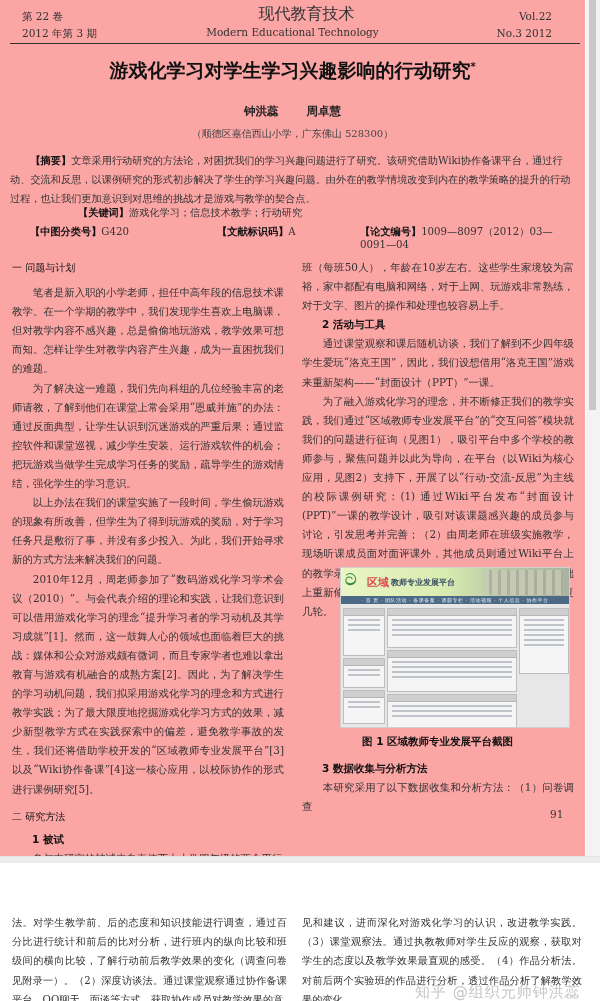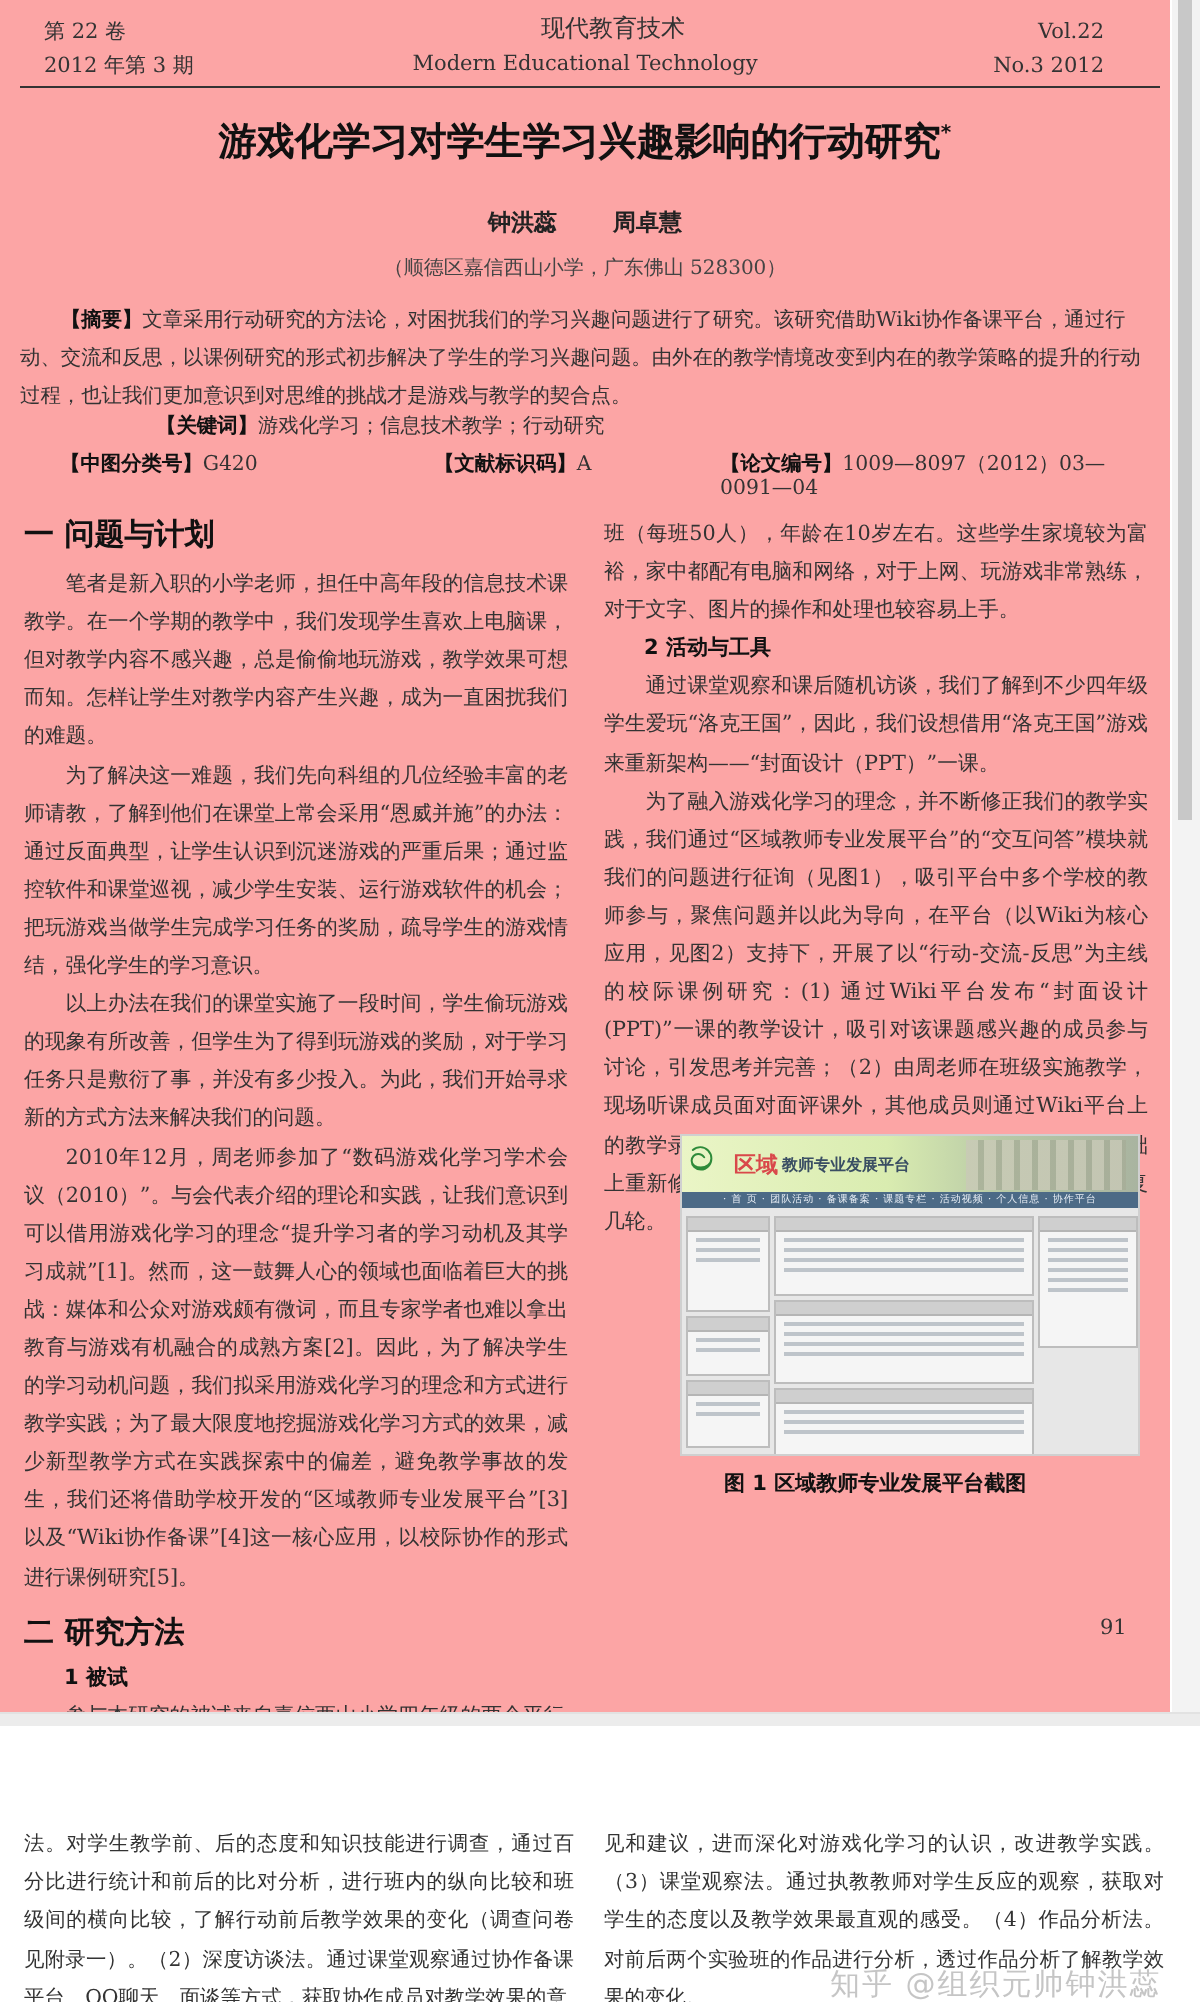--- a/index.html
+++ b/index.html
@@ -8,21 +8,21 @@
   .page1 { position: absolute; left: 0; top: 0; width: 585px; height: 856px; background: #fca5a5; }
   .scrollbar { position: absolute; left: 589px; top: 0; width: 7px; height: 410px; background: #c8c8c8; }
   .scroll-track { position: absolute; left: 586px; top: 0; width: 14px; height: 856px; background: #f3f3f3; }
   .sep { position: absolute; left: 0; top: 856px; width: 600px; height: 6px; background: #ececec; border-top: 1px solid #e2e2e2; }
   .page2 { position: absolute; left: 0; top: 863px; width: 571px; height: 138px; background: #fff; }
 
   .hdr-l, .hdr-r { position: absolute; top: 8px; font-size: 10.5px; line-height: 17px; color: #333; }
   .hdr-l { left: 22px; }
   .hdr-r { right: 33px; text-align: right; }
   .hdr-c { position: absolute; top: 5px; left: 0; width: 585px; text-align: center; color: #333; }
-  .hdr-c .cn { font-size: 12px; line-height: 18px; margin-left: 28px; }
+  .hdr-c .cn { font-size: 16px; line-height: 18px; margin-left: 28px; }
   .hdr-c .en { font-size: 10.5px; line-height: 18px; }
   .hdr-rule { position: absolute; left: 10px; top: 43px; width: 570px; height: 1px; background: #333; }
 
   .title { position: absolute; top: 58px; left: 0; width: 585px; text-align: center;
            font-family: "DejaVu Sans", "Liberation Sans", sans-serif; font-size: 19px; font-weight: bold; color: #111; }
   .title sup { font-size: 10px; }
   .authors { position: absolute; top: 104px; left: 0; width: 585px; text-align: center; font-size: 11.5px; font-weight: bold;
              font-family: "DejaVu Sans", "Liberation Sans", sans-serif; word-spacing: 20px; }
   .authors span { margin: 0 14px; }
   .affil { position: absolute; top: 127px; left: 0; width: 585px; text-align: center; font-size: 10px; color: #444; }
@@ -31,21 +31,21 @@
   .kw-label { font-weight: bold; font-family: "DejaVu Sans", "Liberation Sans", sans-serif; color: #111; }
   .kw { position: absolute; top: 206px; left: 30px; font-size: 10.2px; color: #333; margin-left: 48px; }
   .cls-row { position: absolute; top: 225px; left: 30px; width: 540px; font-size: 10.2px; color: #333; }
   .cls-row .c1 { position: absolute; left: 0; }
   .cls-row .c2 { position: absolute; left: 187px; }
   .cls-row .c3 { position: absolute; left: 330px; }
 
   .col { position: absolute; font-size: 10.4px; line-height: 19.1px; color: #333; text-align: justify; }
   .col p { margin: 0; text-indent: 2em; }
   .col p.noind { text-indent: 0; }
-  .h1 { font-family: "DejaVu Sans", "Liberation Sans", sans-serif; font-weight: bold; font-size: 15px; color: #111; }
+  .h1 { font-family: "DejaVu Sans", "Liberation Sans", sans-serif; font-weight: normal; font-size: 10px; color: #111; }
   .h2 { font-family: "DejaVu Sans", "Liberation Sans", sans-serif; font-weight: bold; font-size: 10.5px; color: #111; padding-left: 20px; }
   .c-left { left: 12px; top: 258px; width: 272px; }
   .c-right { left: 302px; top: 258px; width: 272px; }
 
   .figure { position: absolute; left: 340px; top: 567px; width: 228px; height: 159px; background: #e7e7e7; border: 1px solid #d0d0d0; overflow: hidden; }
   .fig-banner { position: absolute; left: 0; top: 0; width: 100%; height: 28px; background: linear-gradient(90deg, #eaf5c6 0%, #d9ecb0 45%, #b8c9a6 70%, #a9b4a0 100%); }
   .fig-logo { position: absolute; left: 4px; top: 2px; font-size: 16px; color: #2e8b3a; font-weight: bold; }
   .fig-brand { position: absolute; left: 26px; top: 7px; font-size: 11px; color: #d9484a; font-weight: bold; }
   .fig-sub { position: absolute; left: 50px; top: 9px; font-size: 8px; color: #3a4e63; font-weight: bold; }
   .fig-bld { position: absolute; right: 6px; top: 2px; width: 80px; height: 25px; background: repeating-linear-gradient(90deg, #c9c9b7 0 6px, #a7ad98 6px 9px); opacity: 0.8; }
@@ -164,20 +164,24 @@
         <div class="ln"></div>
         <div class="ln"></div>
         <div class="ln"></div>
         <div class="ln"></div>
         <div class="ln"></div>
         <div class="ln"></div>
       </div>
   </div>
   <div class="fig-caption">图 1  区域教师专业发展平台截图</div>
 
+  <div class="col" style="left:302px;top:759px;width:272px;">
+    <div class="h2">3  数据收集与分析方法</div>
+    <p>本研究采用了以下数据收集和分析方法：（1）问卷调查</p>
+  </div>
 
   <div class="pagenum">91</div>
 </div>
 
 <div class="sep"></div>
 
 <div class="page2">
   <div class="col p2-left">
     <p class="noind">法。对学生教学前、后的态度和知识技能进行调查，通过百分比进行统计和前后的比对分析，进行班内的纵向比较和班级间的横向比较，了解行动前后教学效果的变化（调查问卷见附录一）。（2）深度访谈法。通过课堂观察通过协作备课平台、QQ聊天、面谈等方式，获取协作成员对教学效果的意</p>
   </div>

